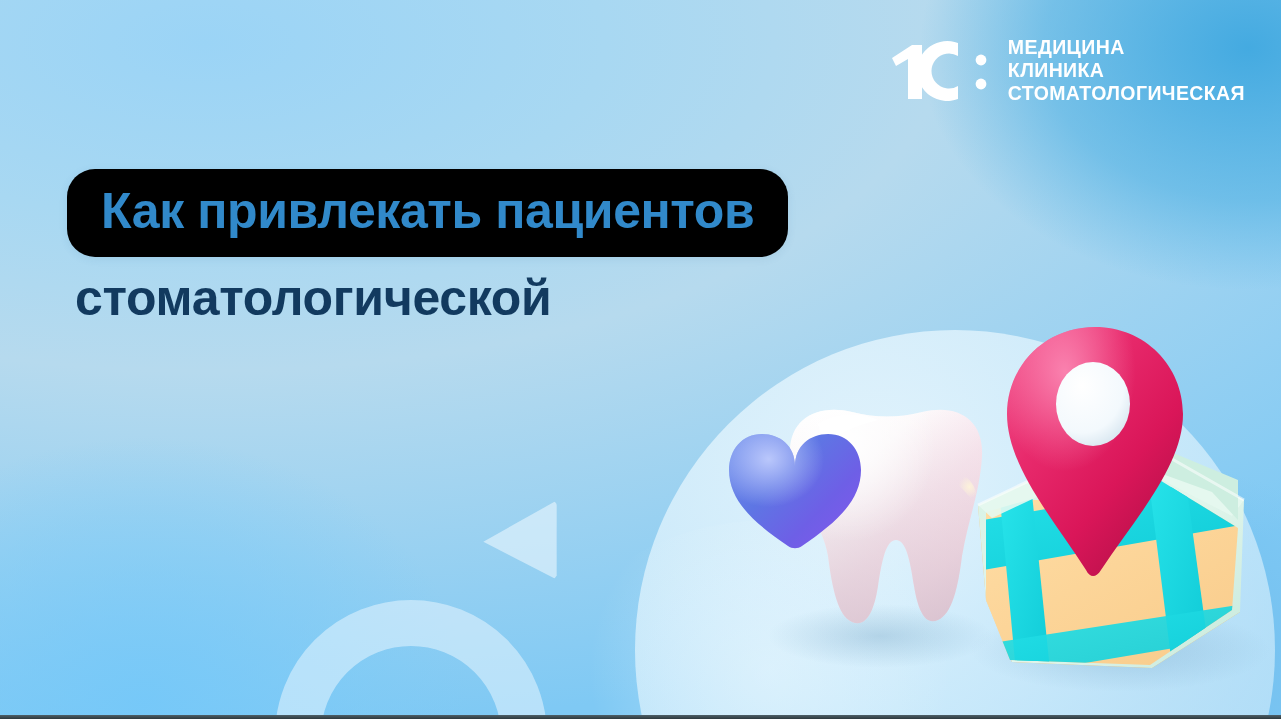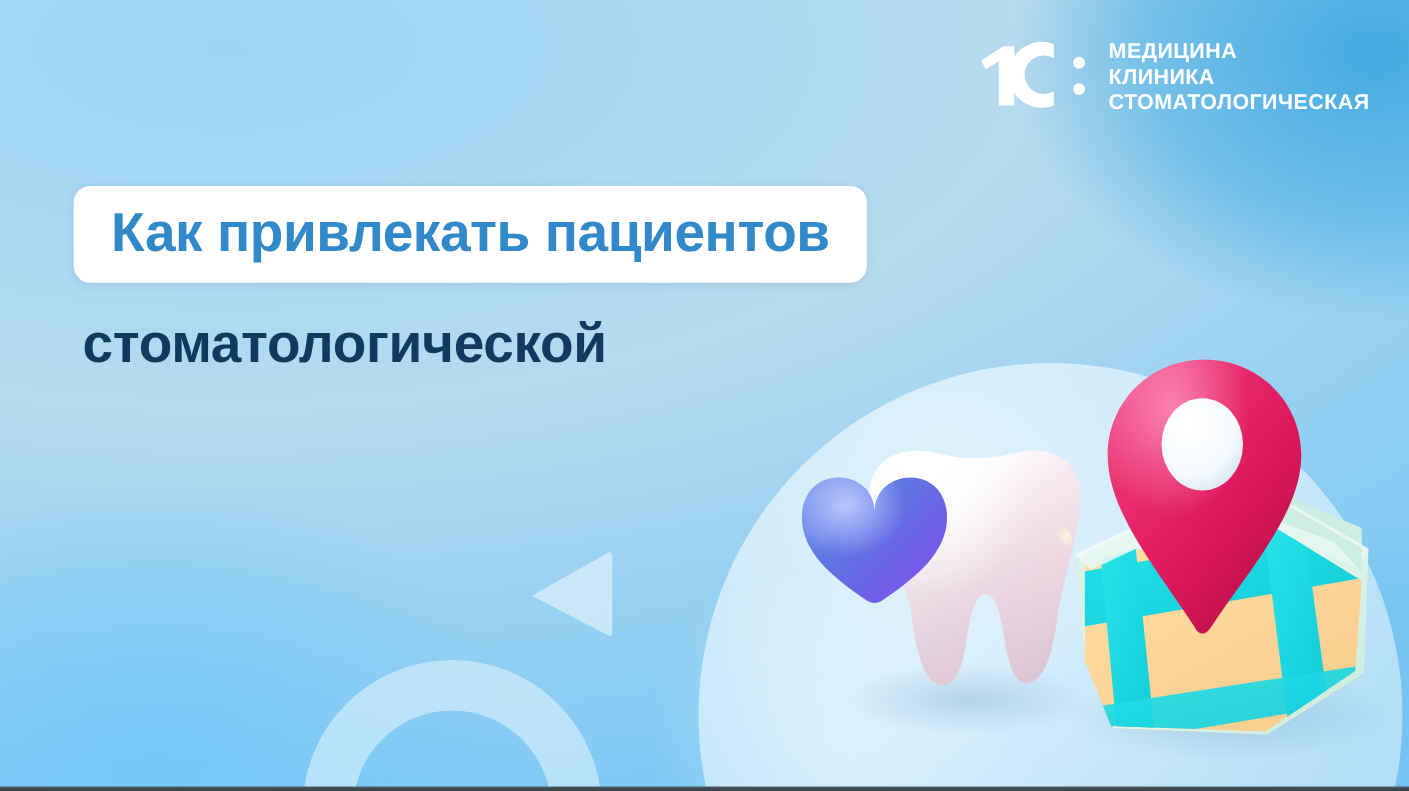--- a/index.html
+++ b/index.html
@@ -70,57 +70,57 @@
     position:absolute;
     left:560px; top:520px;
     width:420px; height:300px;
     border-radius:50%;
     background:radial-gradient(circle, rgba(240,250,255,.42) 0%, rgba(240,250,255,0) 70%);
   }
 
   
   #logo {
     position:absolute; top:36px; right:36px;
-    display:flex; align-items:flex-start; gap:16px;
+    display:flex; align-items:center; gap:16px;
     color:#FFFFFF;
   }
   .logo-mark { display:block; flex:0 0 auto; }
   .logo-words {
     display:flex; flex-direction:column;
     line-height:1.18;
     font-weight:700;
     font-size:19.5px;
     letter-spacing:.4px;
     white-space:nowrap;
   }
 
   
   #headline {
     position:absolute;
     left:67px; top:169px;
     width:995px;
   }
   .hl-boxline {
     display:inline-block;
-    background:#ffffff;
-    border-radius:15px;
+    background:#000000;
+    border-radius:28px;
     padding:17px 34px 21px 34px;
     box-shadow:0 2px 9px rgba(40,100,150,.10);
   }
   .hl-boxline .hl-text {
     color:#3189CA;
     font-size:50px;
     font-weight:700;
     line-height:1;
     letter-spacing:-.4px;
     white-space:nowrap;
     display:block;
   }
   .hl-plain {
-    margin-top:22px;
+    margin-top:8px;
     padding-left:8px;
   }
   .hl-plain .hl-text {
     display:block;
     color:#123A5F;
     font-size:50px;
     font-weight:700;
     line-height:1.32;
     letter-spacing:-.3px;
     white-space:nowrap;

